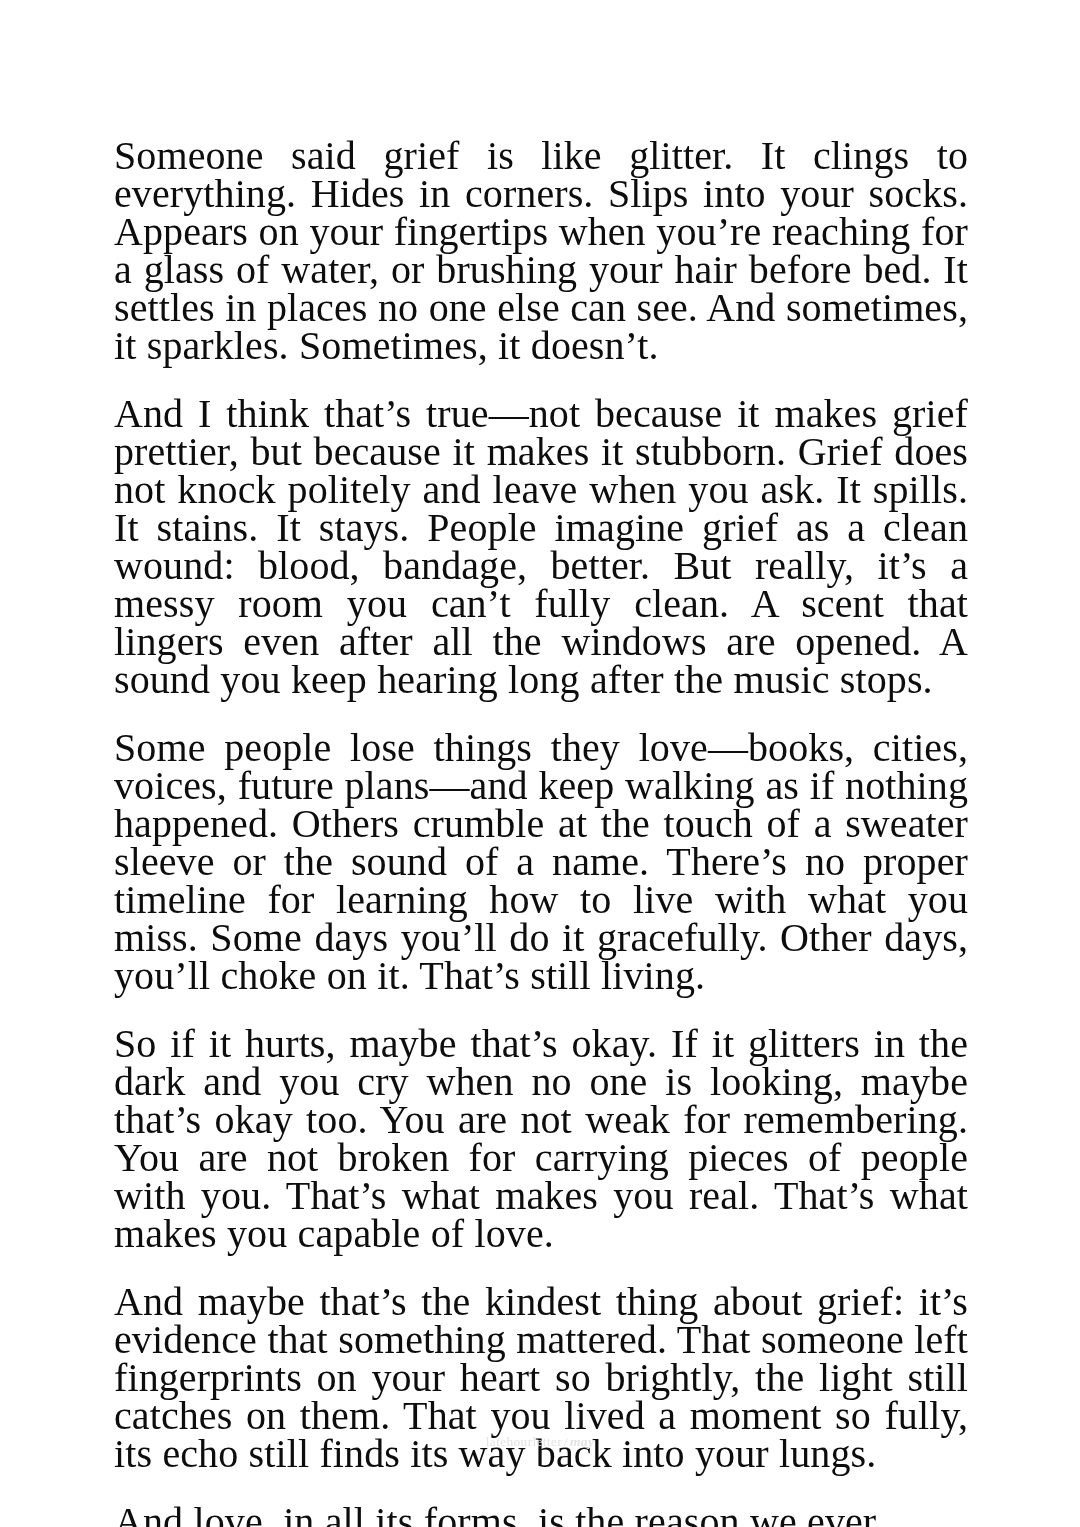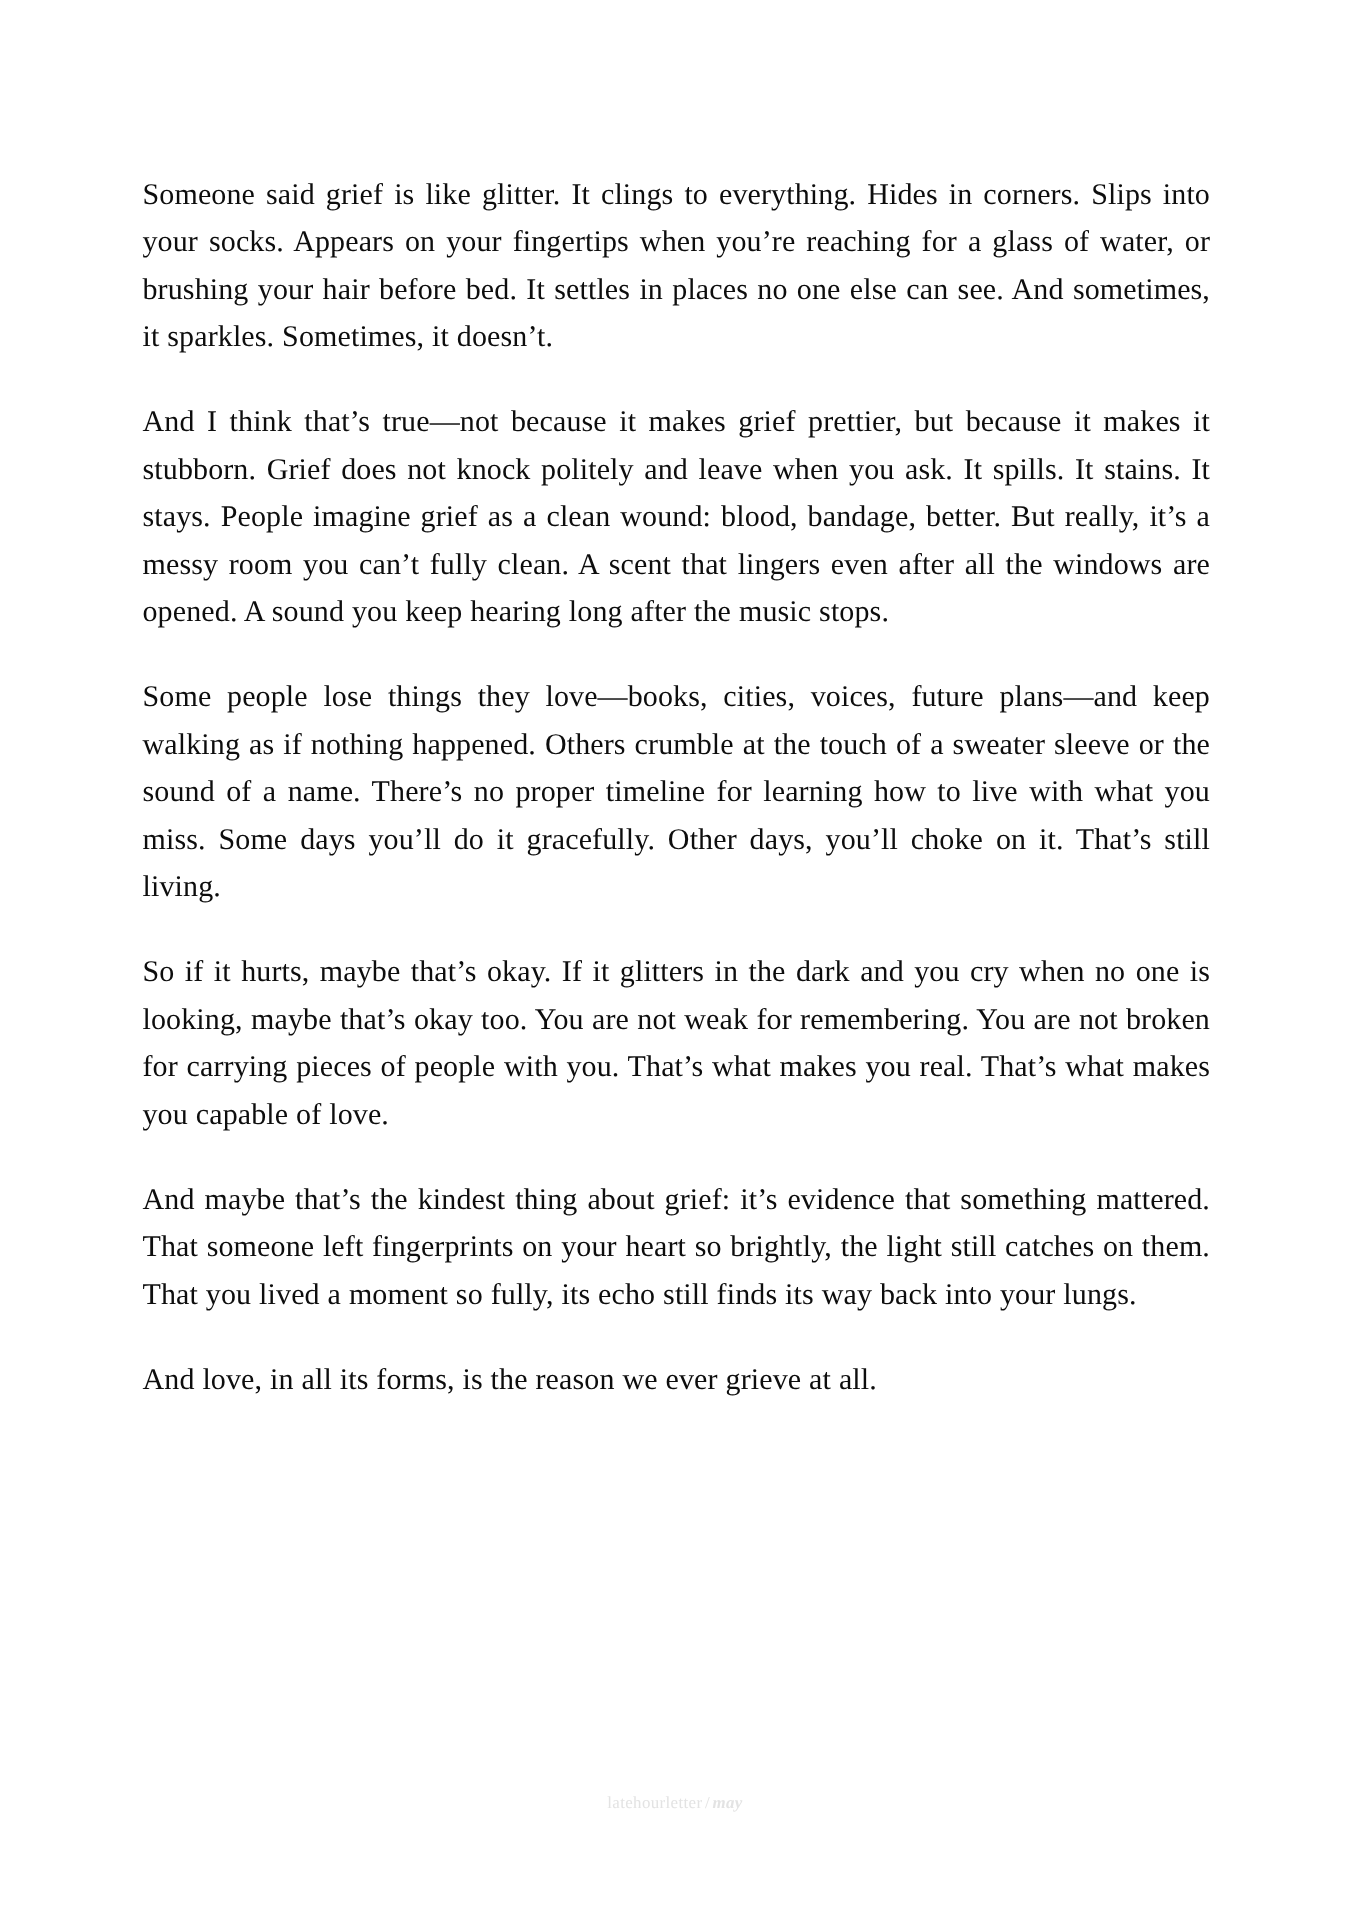--- a/index.html
+++ b/index.html
@@ -28,21 +28,21 @@
 
   .essay-body {
     position: absolute;
     left: 114px;
     top: 137px;
     width: 854px;
   }
 
   .para {
     margin: 0 0 30px 0;
-    font-size: 24px;
+    font-size: 40px;
     line-height: 38px;
     text-align: justify;
     text-justify: inter-word;
     color: #0d0d0d;
     letter-spacing: 0.1px;
     word-spacing: 0.2px;
     hyphens: none;
   }
 
   .para:last-child {

